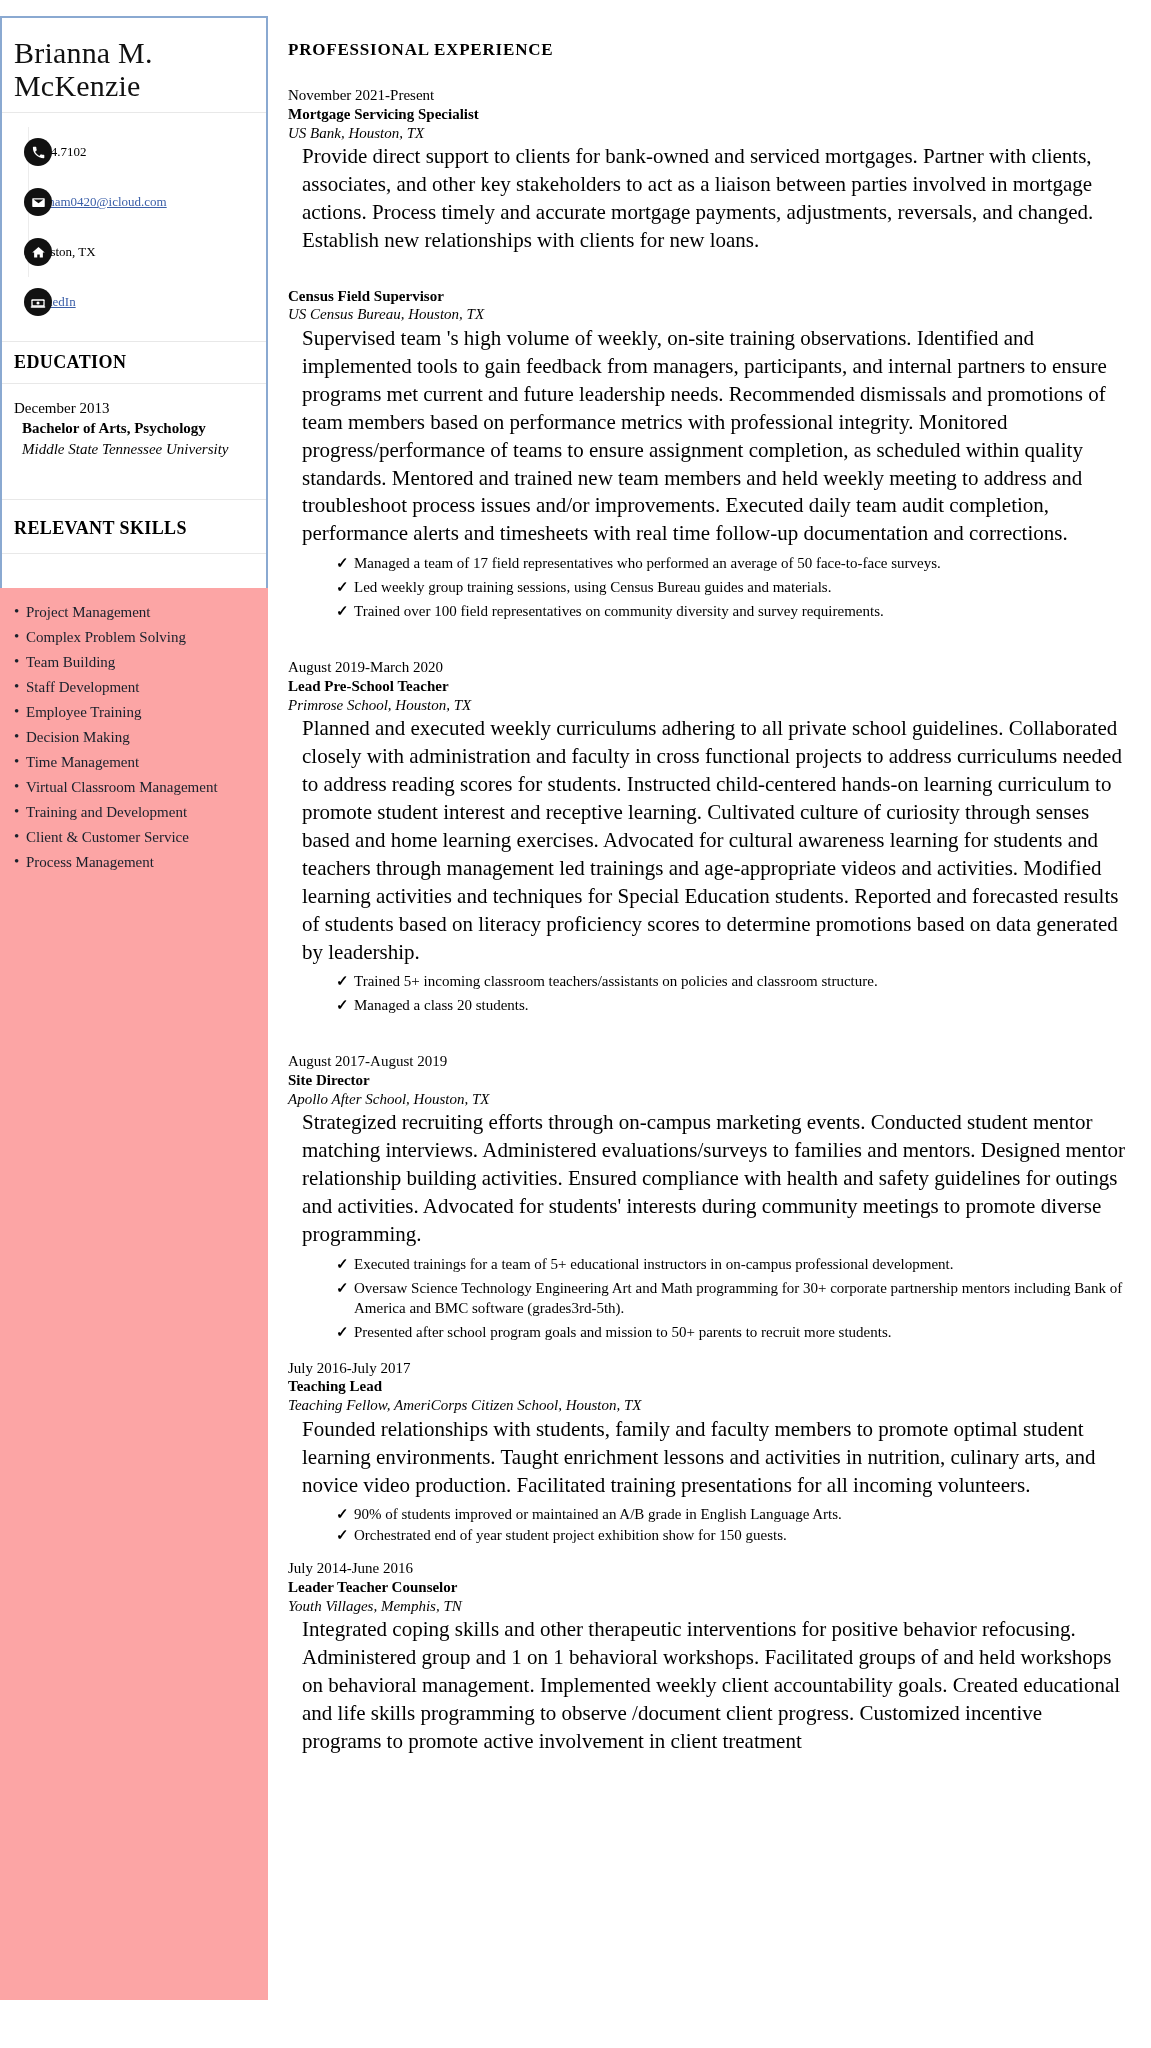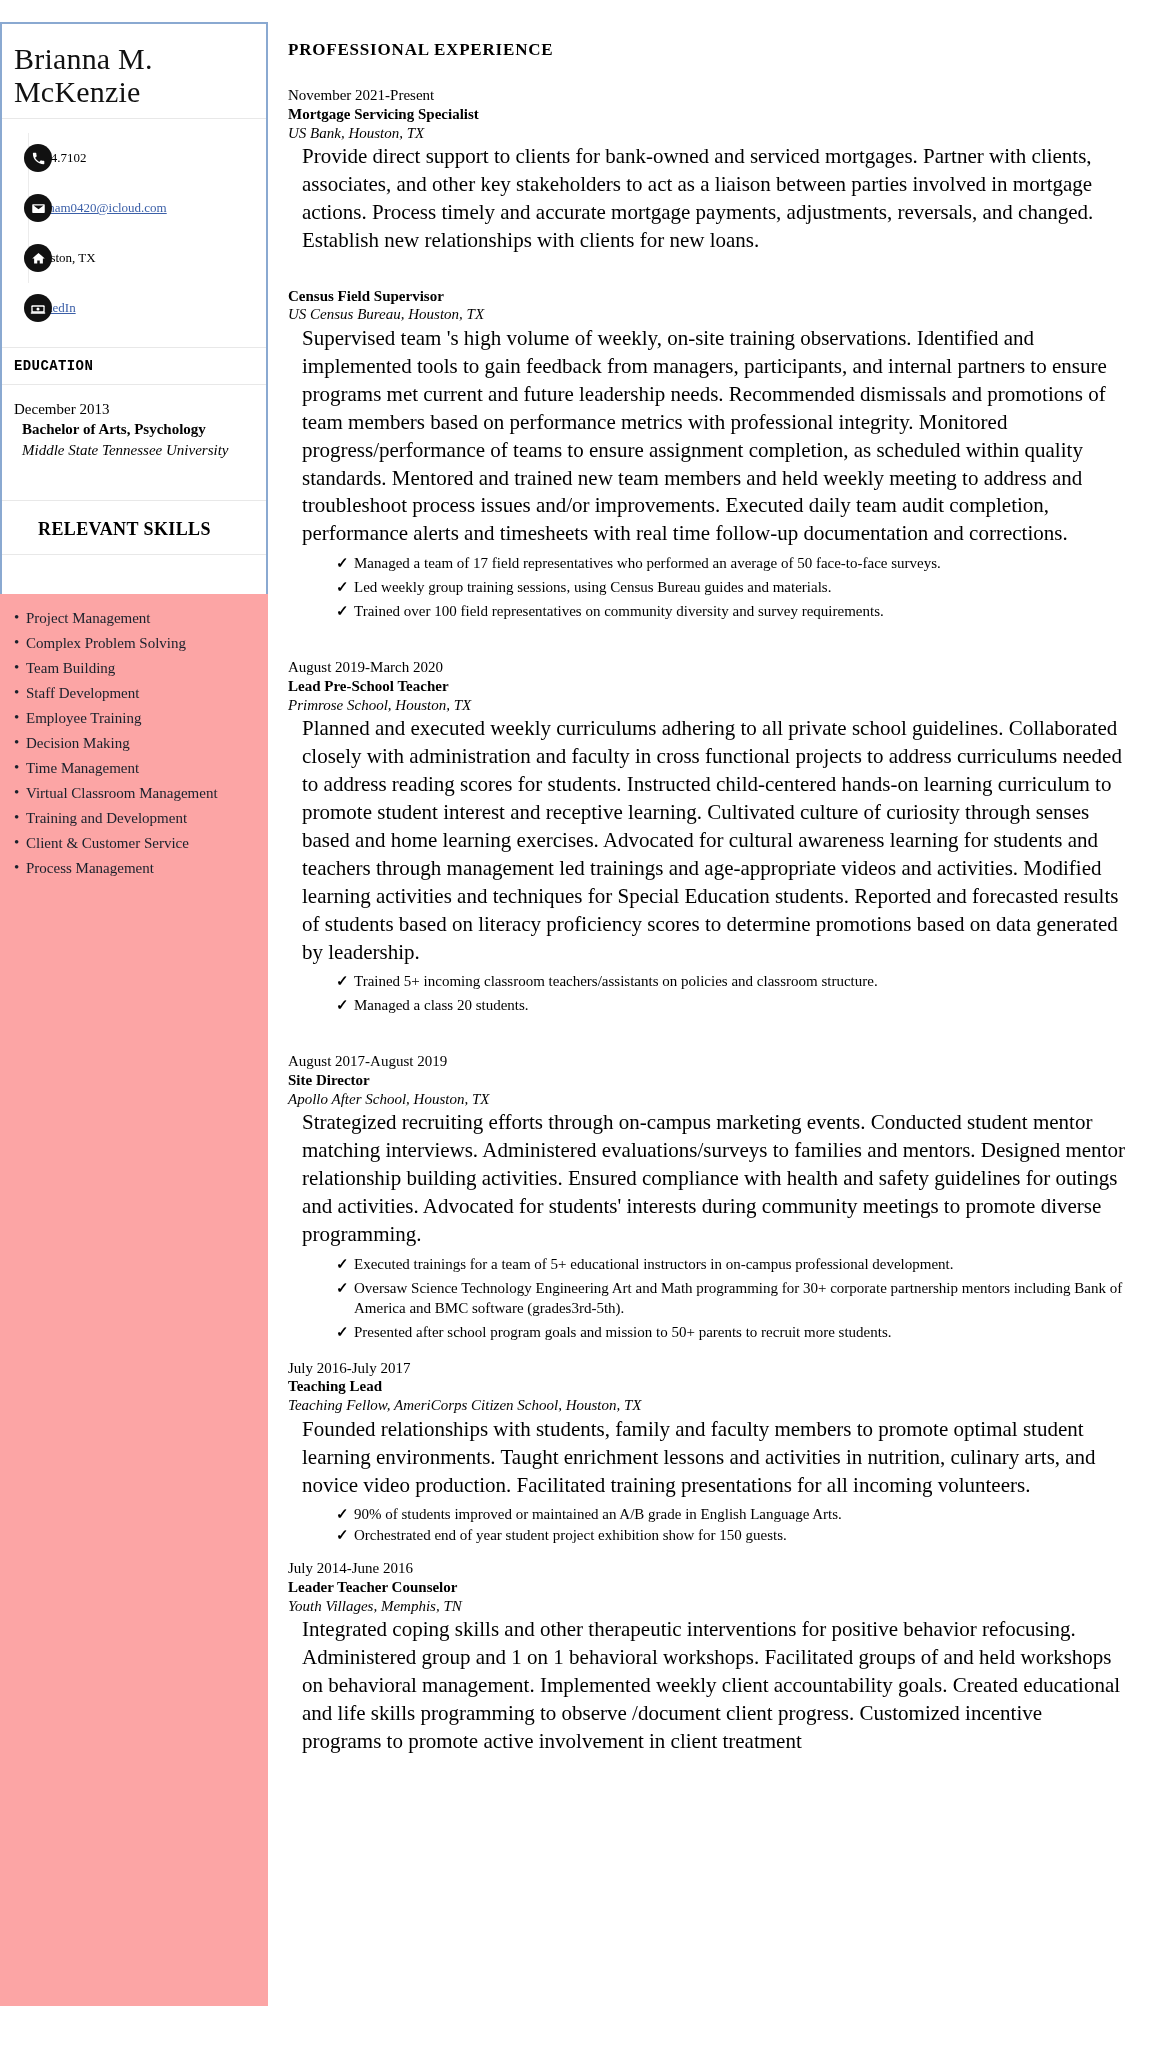--- a/index.html
+++ b/index.html
@@ -17,21 +17,21 @@
     height: 2048px;
     overflow: hidden;
     background: #ffffff;
     box-sizing: border-box;
   }
 
   
   .sidebar {
     position: absolute;
     left: 0px;
-    top: 22px;
+    top: 16px;
     width: 268px;
     height: 1982px;
     box-sizing: border-box;
     border-left: 2px solid #8aa9d1;
     border-top: 2px solid #8aa9d1;
     border-right: 2px solid #8aa9d1;
     background: #ffffff;
   }
   .sidebar-inner {
     position: relative;
@@ -94,42 +94,40 @@
     font-size: 13px;
     white-space: nowrap;
     z-index: 1;
   }
   .ctext.link {
     color: #3b5fa8;
     text-decoration: underline;
   }
 
   .section-head {
-    font-size: 14px;
+    font-size: 18px;
     font-weight: bold;
     letter-spacing: 0.4px;
     padding: 10px 0 10px 12px;
-    font-family: Liberation Mono, monospace;
   }
 
   .edu-block {
     padding: 14px 8px 40px 12px;
     font-size: 15px;
     line-height: 1.35;
   }
   .edu-date { font-size: 15px; }
   .edu-degree { font-weight: bold; padding-left: 8px; font-family: Liberation Serif, serif; }
   .edu-school { font-style: italic; padding-left: 8px; }
 
   .skills-head {
     font-size: 18px;
     font-weight: bold;
     letter-spacing: 0.4px;
     padding: 18px 6px 14px 12px;
-    margin-left: 24px;
   }
 
   .skills-panel {
     position: absolute;
     left: -2px;
     right: -2px;
     top: 570px;
     bottom: -2px;
     background: #fca5a5;
   }

